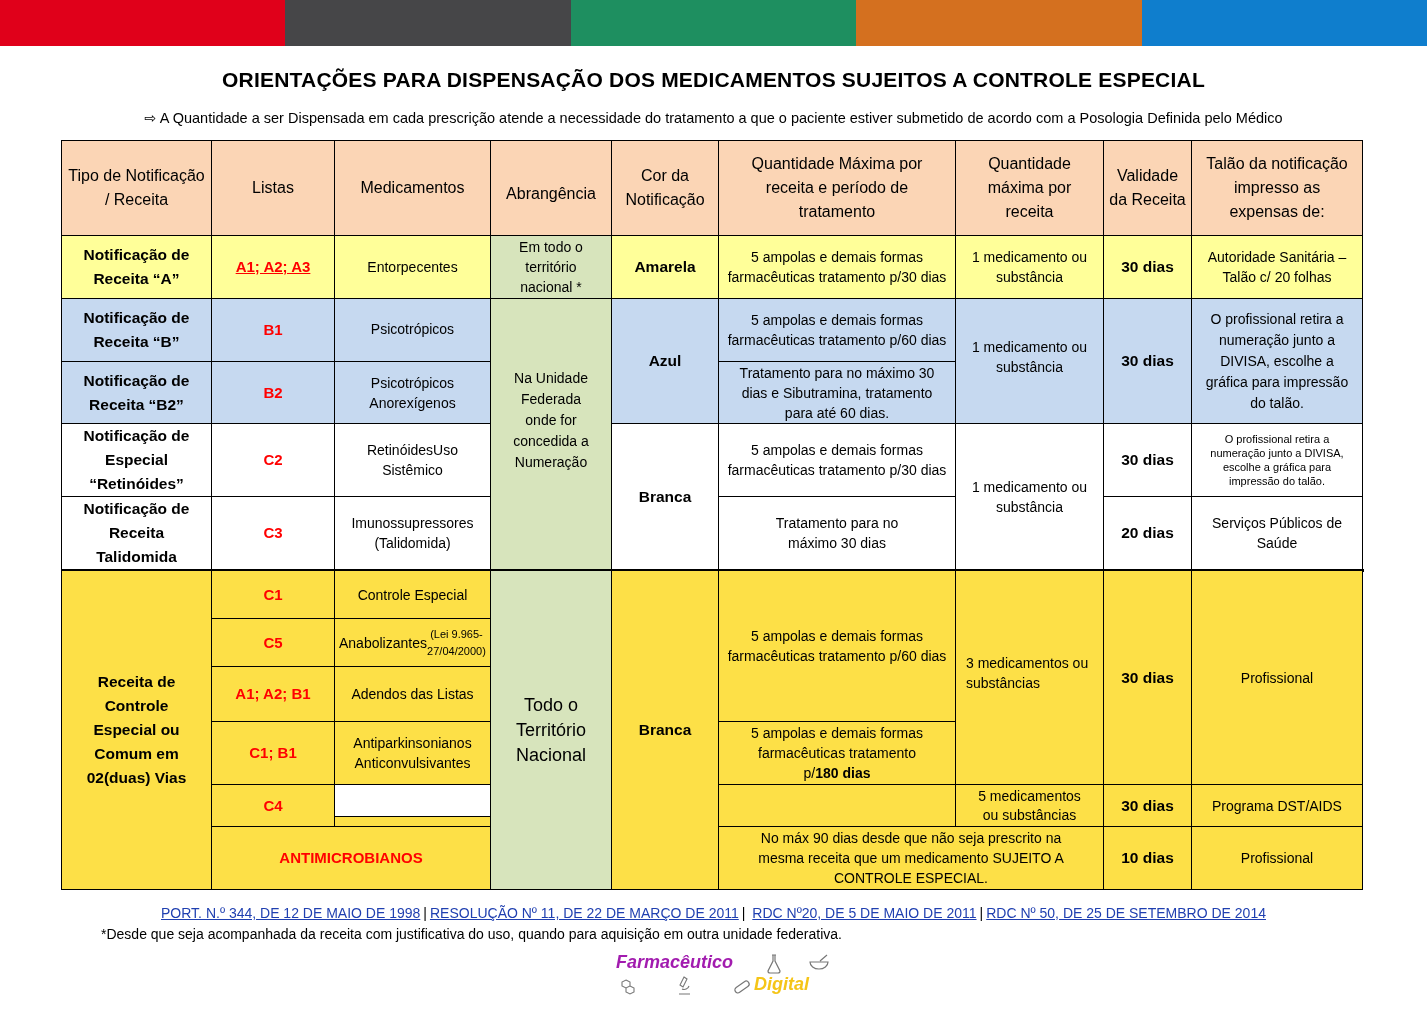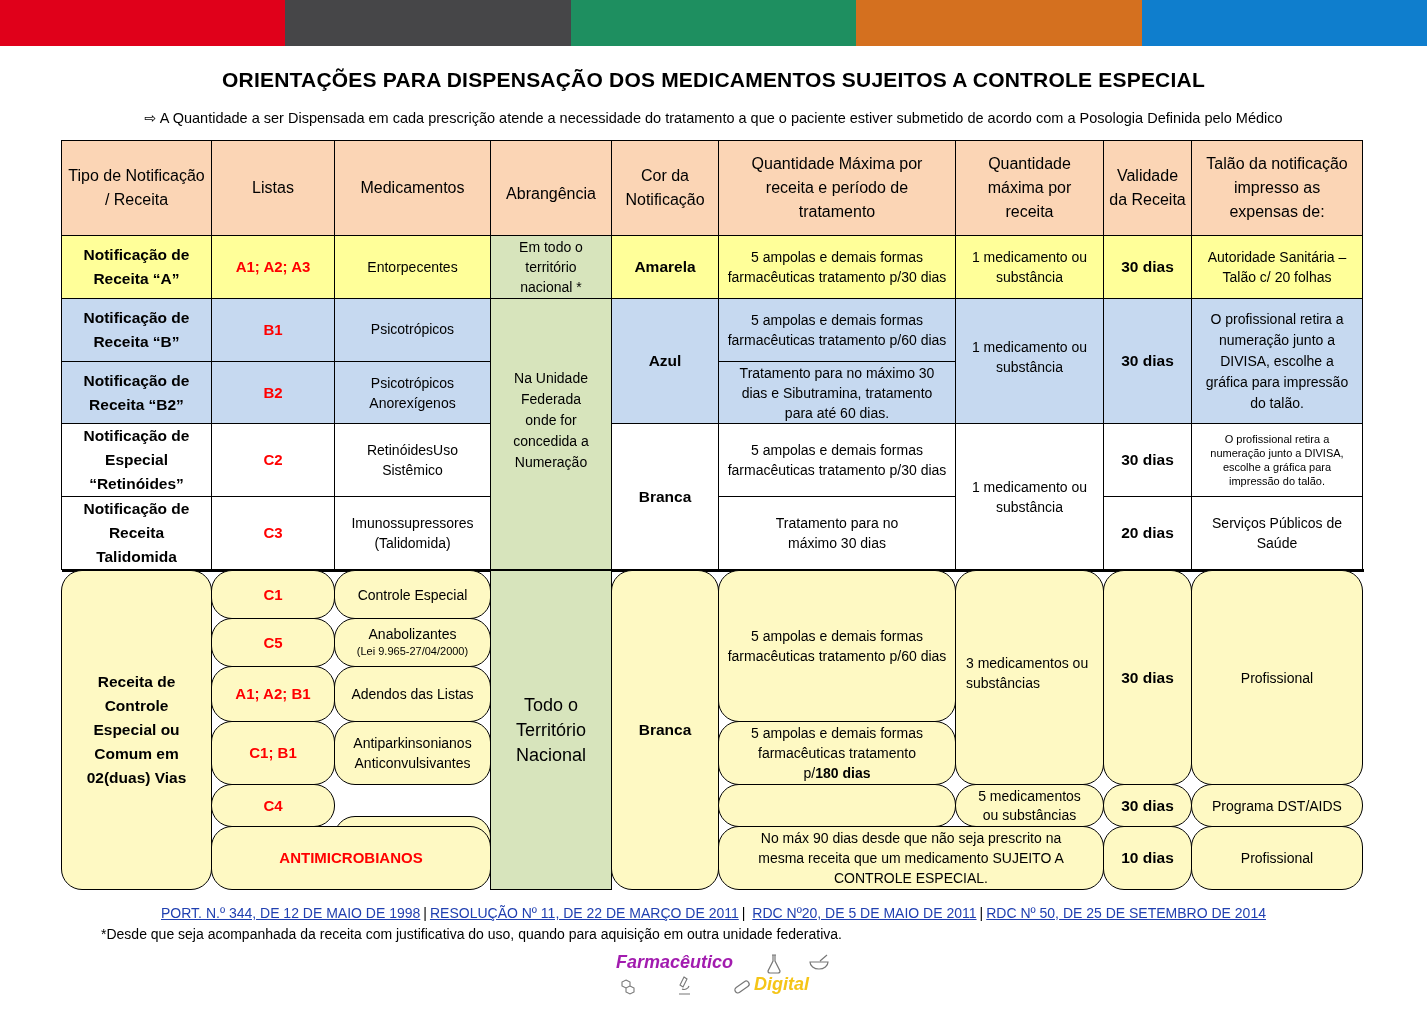--- a/index.html
+++ b/index.html
@@ -5,21 +5,21 @@
   * { box-sizing: border-box; margin: 0; padding: 0; }
   body { width: 1427px; height: 1009px; background: #ffffff; position: relative; overflow: hidden; font-family: "Liberation Sans", "DejaVu Sans", sans-serif; color: #000; }
   .bar { position: absolute; top: 0; height: 46px; }
   .title { position: absolute; left: 0; width: 1427px; top: 68px; text-align: center; font-size: 21px; font-weight: bold; letter-spacing: 0.2px; }
   .subtitle { position: absolute; left: 0; width: 1427px; top: 110px; text-align: center; font-size: 14.5px; }
   .cell { position: absolute; display: flex; align-items: center; justify-content: center; text-align: center; border: 1px solid #000; font-size: 14px; line-height: 20px; padding: 2px 4px; margin: -1px 0 0 -1px; }
   .hdr { background: #fbd5b5; font-size: 16px; line-height: 24px; }
   .yellow { background: #ffff99; }
   .blue { background: #c6d9f0; }
   .white { background: #ffffff; }
-  .grey { background: #fef9c3; border-radius: 21px; }
+  .grey { background: #fde047; }
   .green { background: #d7e4bc; }
   .b { font-weight: bold; font-size: 15.5px; line-height: 24px; }
   .red { color: #ff0000; font-weight: bold; font-size: 15px; }
   .small { font-size: 12px; line-height: 17px; }
   .tiny { font-size: 11px; line-height: 14px; }
   .big { font-size: 18px; line-height: 25px; }
   .thick { position: absolute; left: 62px; width: 1302px; top: 569px; height: 3px; background: #000; }
   .refs { position: absolute; top: 905px; left: 0; width: 1427px; text-align: center; font-size: 14px; }
   .refs a { color: #1f3fb0; text-decoration: underline; }
   .refs .sep { color: #000; margin: 0 3px; }
@@ -50,21 +50,21 @@
   <div class="cell hdr" style="left:212px;top:141px;width:124px;height:96px;">Listas</div>
   <div class="cell hdr" style="left:335px;top:141px;width:157px;height:96px;">Medicamentos</div>
   <div class="cell hdr" style="left:491px;top:141px;width:122px;height:108px;">Abrangência</div>
   <div class="cell hdr" style="left:612px;top:141px;width:108px;height:96px;">Cor da Notificação</div>
   <div class="cell hdr" style="left:719px;top:141px;width:238px;height:96px;padding:0 18px;">Quantidade Máxima por receita e período de tratamento</div>
   <div class="cell hdr" style="left:956px;top:141px;width:149px;height:96px;padding:0 18px;">Quantidade máxima por receita</div>
   <div class="cell hdr" style="left:1104px;top:141px;width:89px;height:96px;">Validade da Receita</div>
   <div class="cell hdr" style="left:1192px;top:141px;width:172px;height:96px;padding:0 14px;">Talão da notificação impresso as expensas de:</div>
 
   <div class="cell yellow b" style="left:62px;top:236px;width:151px;height:64px;">Notificação de Receita “A”</div>
-  <div class="cell yellow red" style="left:212px;top:236px;width:124px;height:64px;">A1; A2; A3</div>
+  <div class="cell yellow red" style="left:212px;top:236px;width:124px;height:64px;text-decoration:underline;">A1; A2; A3</div>
   <div class="cell yellow" style="left:335px;top:236px;width:157px;height:64px;">Entorpecentes</div>
   <div class="cell green" style="left:491px;top:236px;width:122px;height:64px;padding:0 18px;">Em todo o território nacional *</div>
   <div class="cell yellow b" style="left:612px;top:236px;width:108px;height:64px;">Amarela</div>
   <div class="cell yellow" style="left:719px;top:236px;width:238px;height:64px;">5 ampolas e demais formas farmacêuticas tratamento p/30 dias</div>
   <div class="cell yellow" style="left:956px;top:236px;width:149px;height:64px;">1 medicamento ou substância</div>
   <div class="cell yellow b" style="left:1104px;top:236px;width:89px;height:64px;">30 dias</div>
   <div class="cell yellow" style="left:1192px;top:236px;width:172px;height:64px;">Autoridade Sanitária – Talão c/ 20 folhas</div>
 
   <div class="cell blue b" style="left:62px;top:299px;width:151px;height:64px;">Notificação de Receita “B”</div>
   <div class="cell blue red" style="left:212px;top:299px;width:124px;height:64px;">B1</div>
@@ -101,21 +101,21 @@
   <div class="cell white" style="left:956px;top:424px;width:149px;height:147px;padding:0 8px;">1 medicamento ou substância</div>
 
   <div class="thick"></div>
 
   <div class="cell grey b" style="left:62px;top:571px;width:151px;height:320px;padding:0 20px;">Receita de Controle Especial ou Comum em 02(duas) Vias</div>
 
   <div class="cell grey red" style="left:212px;top:571px;width:124px;height:49px;">C1</div>
   <div class="cell grey" style="left:335px;top:571px;width:157px;height:49px;align-items:flex-start;padding-top:14px;">Controle Especial</div>
 
   <div class="cell grey red" style="left:212px;top:619px;width:124px;height:49px;">C5</div>
-  <div class="cell grey" style="left:335px;top:619px;width:157px;height:49px;flex-direction:column;line-height:18px;">
+  <div class="cell grey" style="left:335px;top:619px;width:157px;height:49px;flex-direction:row;line-height:18px;">
     <span>Anabolizantes</span>
     <span class="small" style="font-size:11px;">(Lei 9.965-27/04/2000)</span>
   </div>
 
   <div class="cell grey red" style="left:212px;top:667px;width:124px;height:56px;">A1; A2; B1</div>
   <div class="cell grey" style="left:335px;top:667px;width:157px;height:56px;align-items:flex-start;padding-top:17px;">Adendos das Listas</div>
 
   <div class="cell grey red" style="left:212px;top:722px;width:124px;height:64px;">C1; B1</div>
   <div class="cell grey" style="left:335px;top:722px;width:157px;height:64px;padding:0 8px;">Antiparkinsonianos Anticonvulsivantes</div>
 

